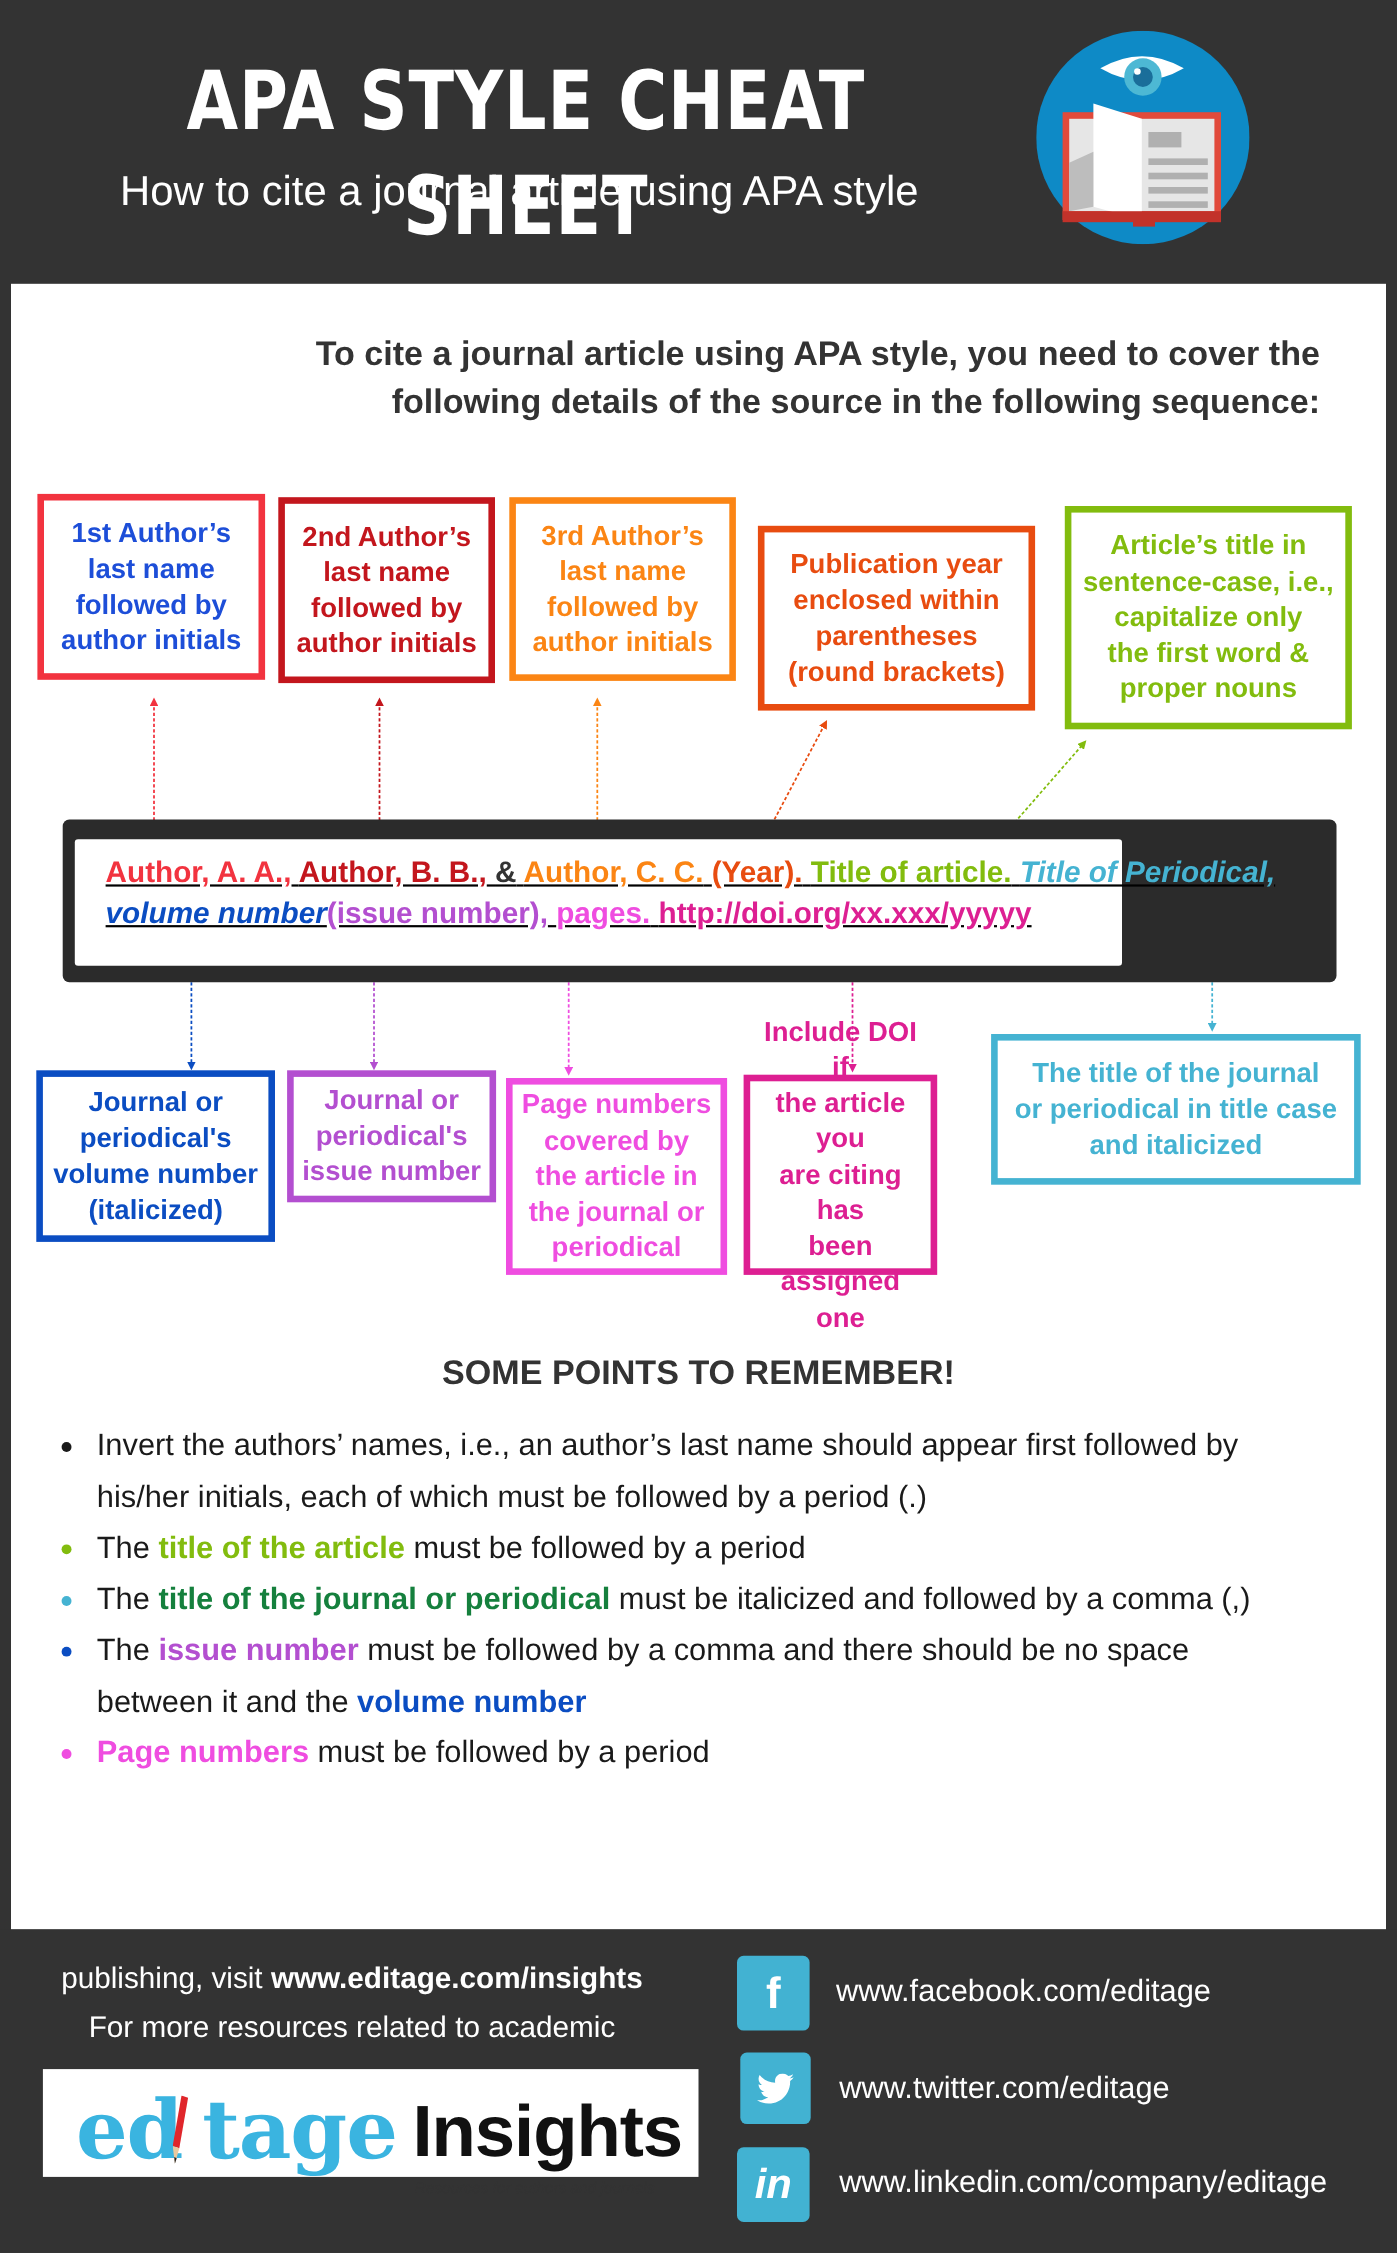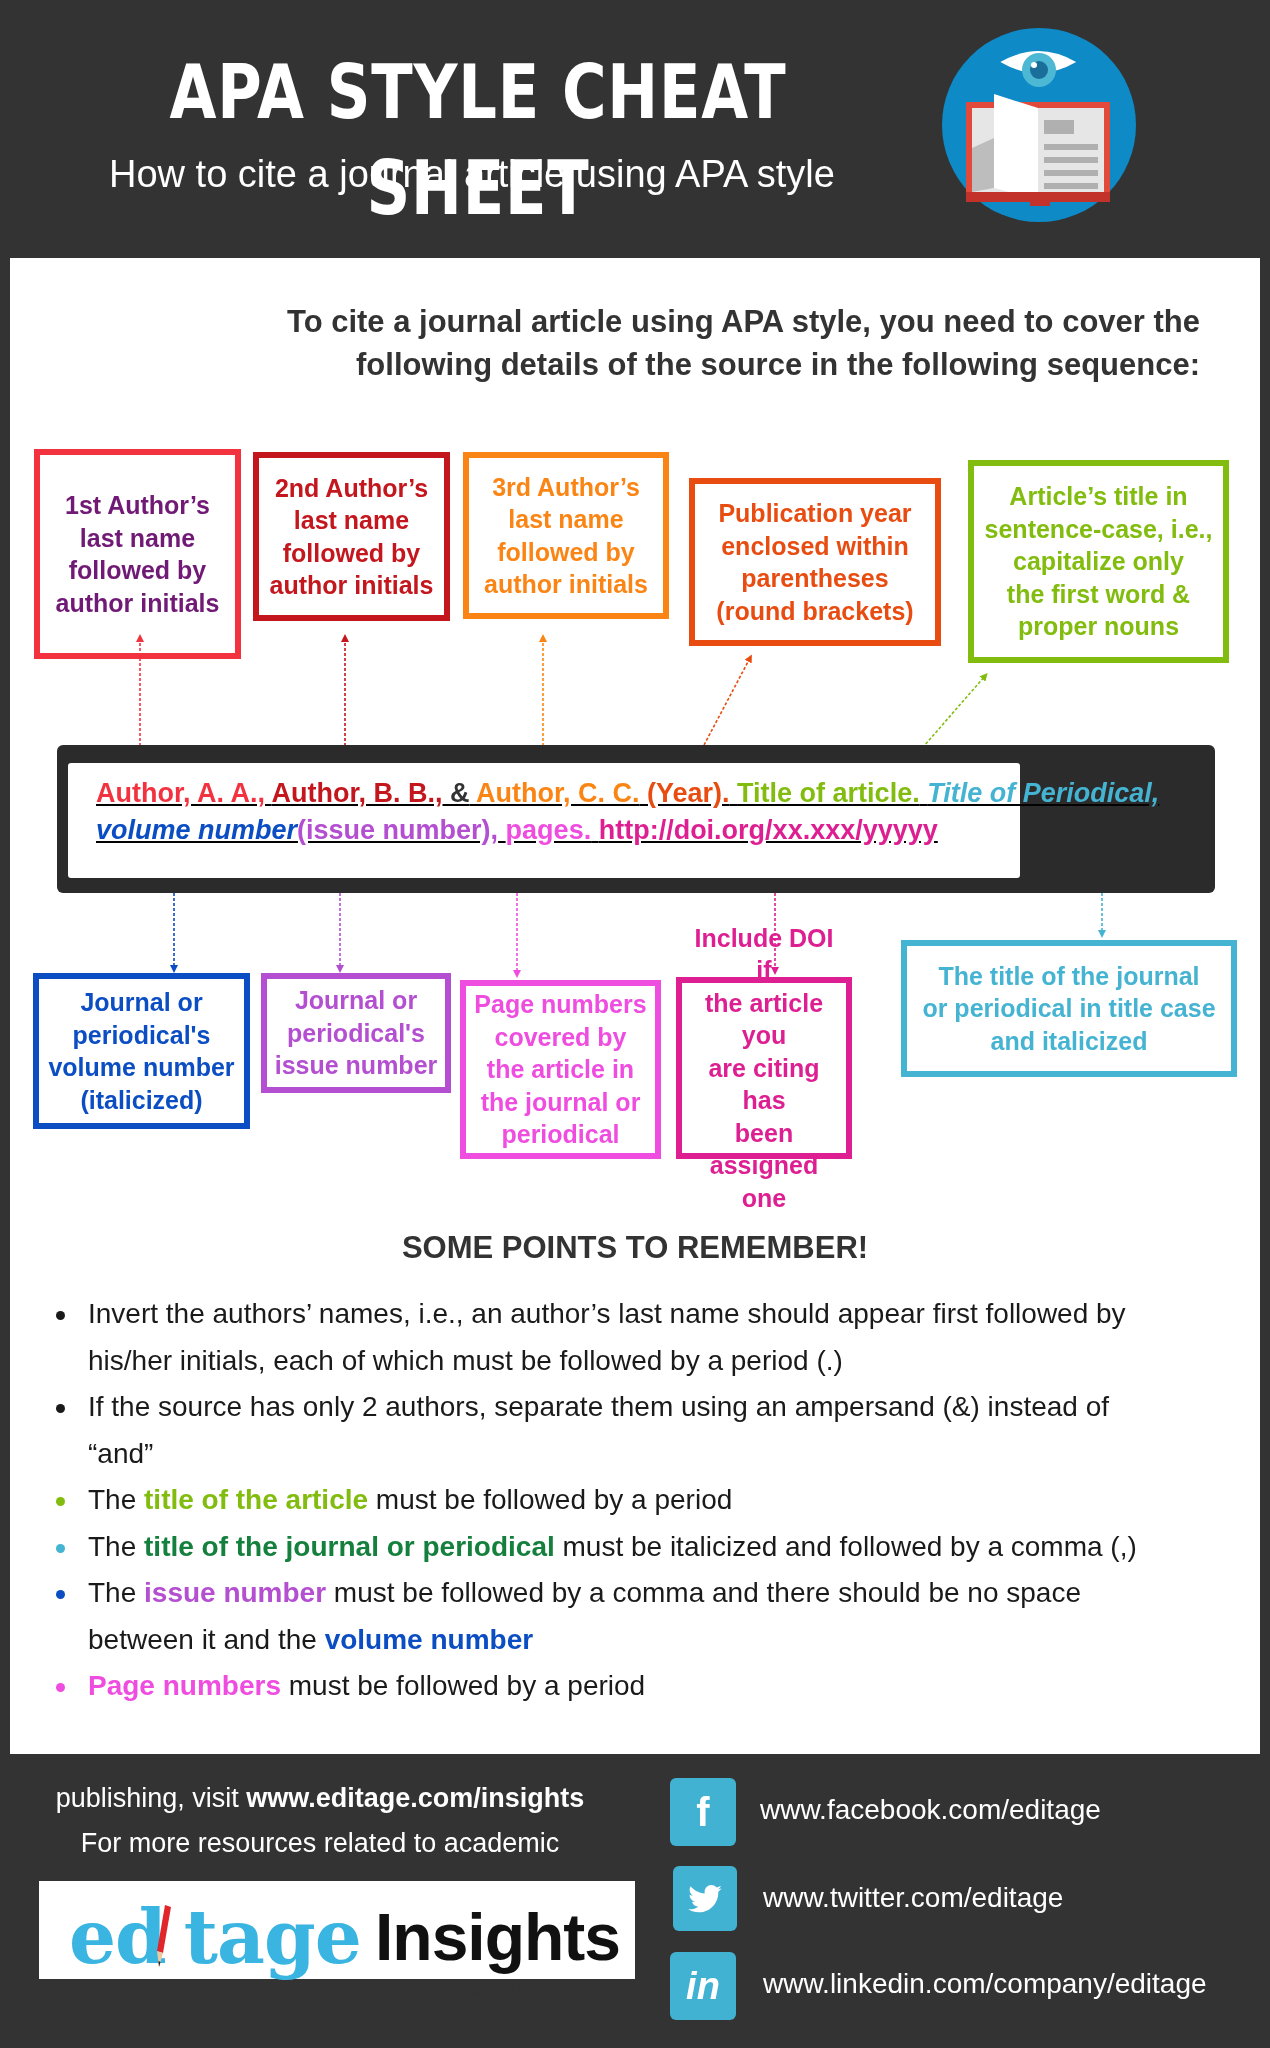--- a/index.html
+++ b/index.html
@@ -83,21 +83,21 @@
     <rect x="88" y="172" width="20" height="6" fill="#c2322a"></rect>
   </svg>
 </div>
 
 <div class="panel">
   <div class="intro">
     <div>To cite a journal article using APA style, you need to cover the</div>
     <div>following details of the source in the following sequence:</div>
   </div>
 
-  <div class="box" style="left:24px;top:191px;width:207px;height:210px;border-color:#f2333f;color:#701a75;">
+  <div class="box" style="left:24px;top:191px;width:207px;height:169px;border-color:#f2333f;color:#1d4ed8;">
     <div>
         <div>1st Author’s</div>
         <div>last name</div>
         <div>followed by</div>
         <div>author initials</div>
       </div>
   </div>
   <div class="box" style="left:243px;top:194px;width:197px;height:169px;border-color:#c3161d;color:#c3161d;">
     <div>
         <div>2nd Author’s</div>
@@ -212,25 +212,20 @@
   </div>
 
   <div class="points-title">SOME POINTS TO REMEMBER!</div>
   <ul class="points">
     <li>
       <span class="dot" style="background:#1a1a1a"></span>
       <div>Invert the authors’ names, i.e., an author’s last name should appear first followed by</div>
       <div>his/her initials, each of which must be followed by a period (.)</div>
     </li>
     <li>
-      <span class="dot" style="background:#1a1a1a"></span>
-      <div>If the source has only 2 authors, separate them using an ampersand (&amp;) instead of</div>
-      <div>“and”</div>
-    </li>
-    <li>
       <span class="dot" style="background:#82bc0e"></span>
       <span>The </span><span class="hl" style="color:#82bc0e">title of the article</span><span> must be followed by a period</span>
     </li>
     <li>
       <span class="dot" style="background:#45b3d2"></span>
       <span>The </span><span class="hl" style="color:#15803d">title of the journal or periodical</span><span> must be italicized and followed by a comma (,)</span>
     </li>
     <li>
       <span class="dot" style="background:#0b4dc2"></span>
       <div><span>The </span><span class="hl" style="color:#b34fd0">issue number</span><span> must be followed by a comma and there should be no space</span></div>

